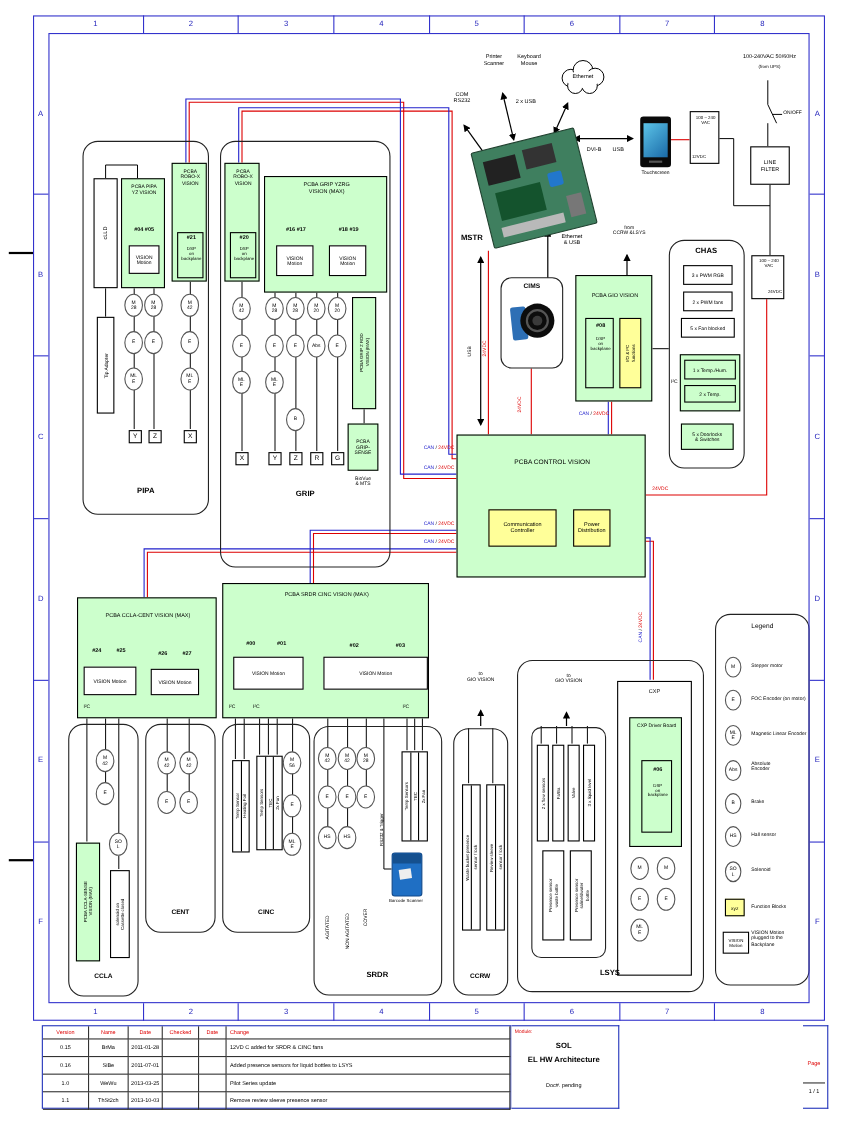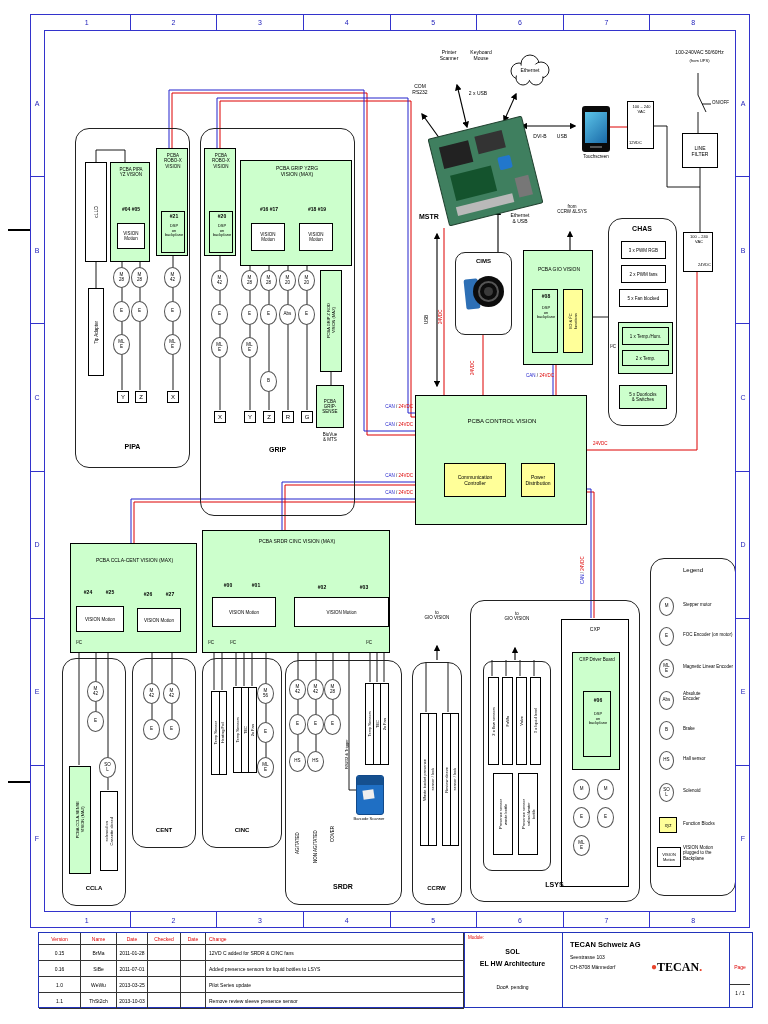--- a/index.html
+++ b/index.html
@@ -523,28 +523,20 @@
       <div class="rcell">2013-10-03</div>
       <div class="rcell"></div>
       <div class="rcell"></div>
       <div class="rcell left">Remove review sleeve presence sensor</div>
     </div>
   <div class="abs" style="left:465px;top:932px;width:98px;height:76px;border:1.5px solid #2233bb;border-left:none;box-sizing:border-box;background:#fff">
     <div class="t f45 red" style="left:3px;top:2px;width:60px">Module:</div>
     <div class="t f7 c b" style="left:0;top:15px;width:95px">SOL</div>
     <div class="t f7 c b" style="left:0;top:27px;width:95px">EL HW Architecture</div>
     <div class="t f5 c" style="left:0;top:52px;width:95px">Doc#. pending</div>
-  </div>
-  <div class="abs" style="left:563px;top:932px;width:167px;height:76px;border:1.5px solid #2233bb;border-left:none;box-sizing:border-box;background:#fff">
-    <div class="t b" style="left:7px;top:8px;width:100px;font-size:7.5px">TECAN Schweiz AG</div>
-    <div class="t f5" style="left:7px;top:22px;width:100px">Seestrasse 103</div>
-    <div class="t f5" style="left:7px;top:32px;width:100px">CH-8708 Männedorf</div>
-    <div class="abs" style="left:88px;top:24px;width:76px">
-      <span style="color:#e8442c;font-size:10px;vertical-align:middle">●</span><span class="b" style="font-family:'Liberation Serif','DejaVu Serif',serif;font-size:12px">TECAN</span><span class="b" style="color:#e8442c;font-size:12px">.</span>
-    </div>
   </div>
   <div class="abs" style="left:730px;top:932px;width:23px;height:76px;border:1.5px solid #2233bb;border-left:none;box-sizing:border-box;background:#fff">
     <div class="t f5 c red" style="left:0;top:32px;width:20px">Page</div>
     <div class="abs" style="left:0;top:51px;width:20px;border-top:1px solid #333"></div>
     <div class="t f5 c" style="left:0;top:58px;width:20px">1 / 1</div>
   </div>
 
 <div class="circ" style="left:113px;top:267px">M
 28</div>
     <div class="circ" style="left:113px;top:301px">E</div>

